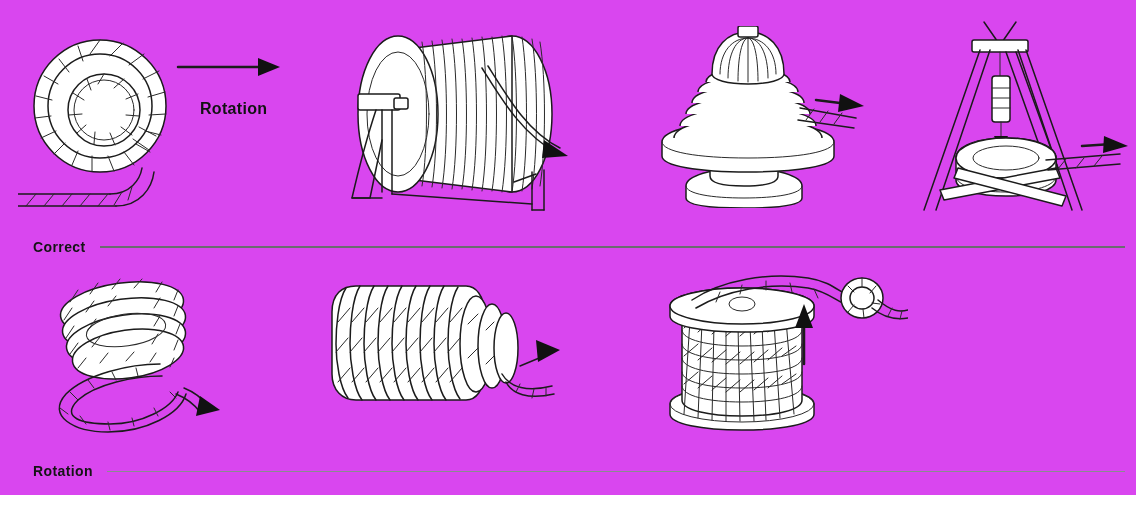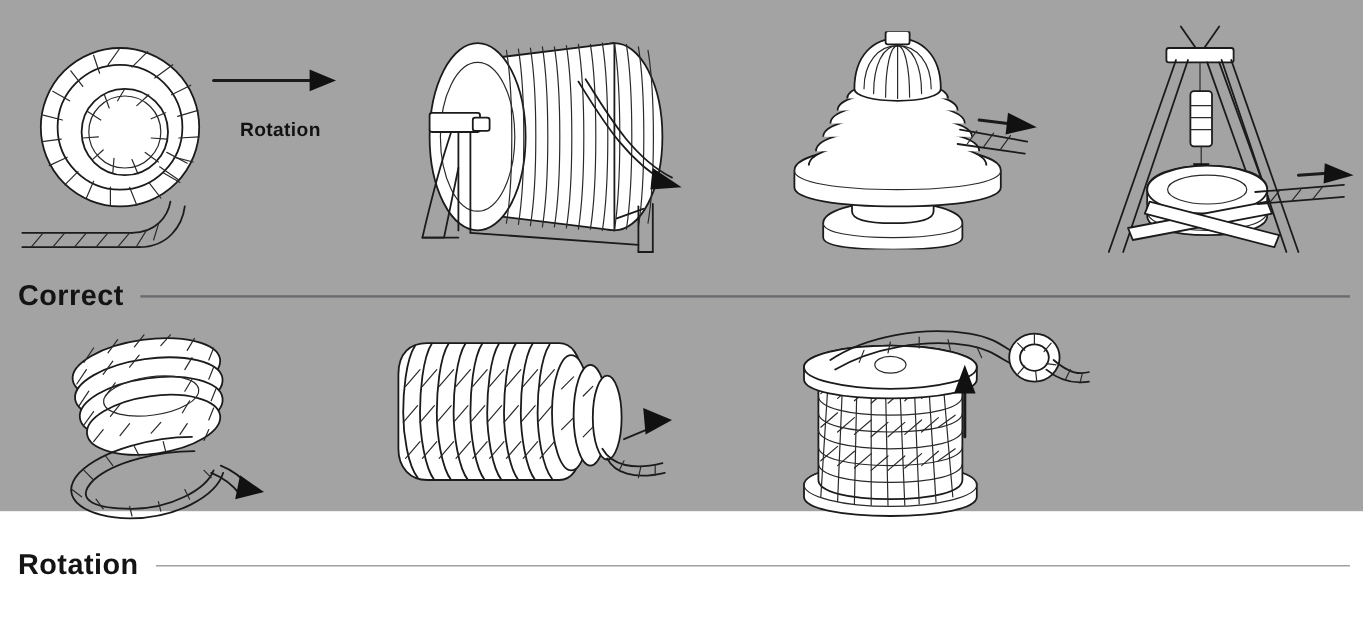--- a/index.html
+++ b/index.html
@@ -11,45 +11,45 @@
     width: 1136px;
     height: 517px;
     position: relative;
     font-family: "Liberation Sans", sans-serif;
     overflow: hidden;
   }
   .sheet {
     position: absolute;
     left: 0; top: 0;
     width: 1136px;
-    height: 426px;
-    background: #a3a3a3;
+    height: 495px;
+    background: #d946ef;
   }
   .figure {
     position: absolute;
   }
   .figure svg { display: block; }
 
   
   .label-row {
     position: absolute;
     left: 0;
     width: 1136px;
     height: 30px;
     display: flex;
     align-items: center;
   }
   .label-row .label-text {
     font-family: "Liberation Sans", sans-serif;
     font-weight: bold;
-    font-size: 24px;
+    font-size: 14px;
     letter-spacing: 0.4px;
     color: #141414;
     white-space: nowrap;
-    padding-left: 15px;
+    padding-left: 33px;
   }
   .label-row .label-rule {
     flex: 1 1 auto;
     height: 0;
     border-top: 2px solid #6b6b70;
     margin-left: 14px;
     margin-right: 11px;
   }
   #row-correct   { top: 232px; }
   #row-incorrect { top: 456px; }

